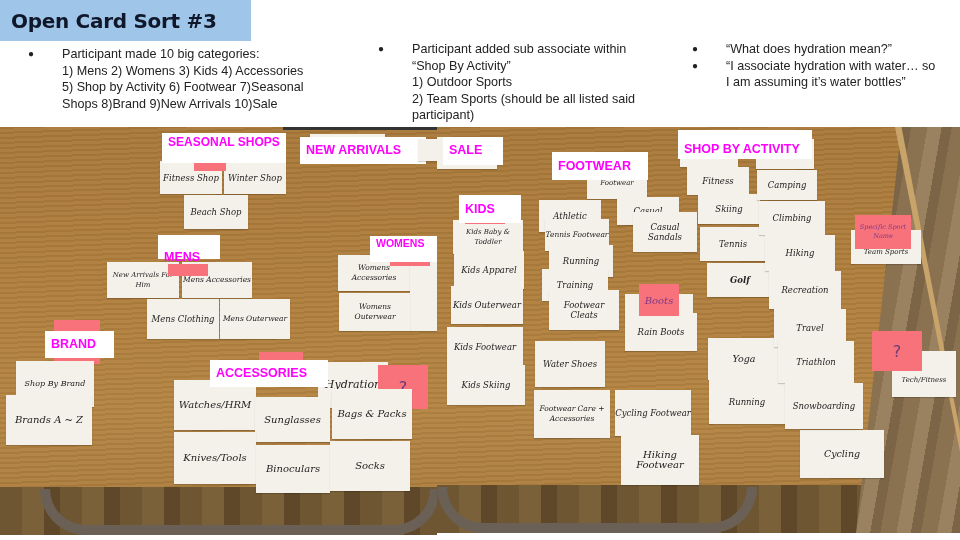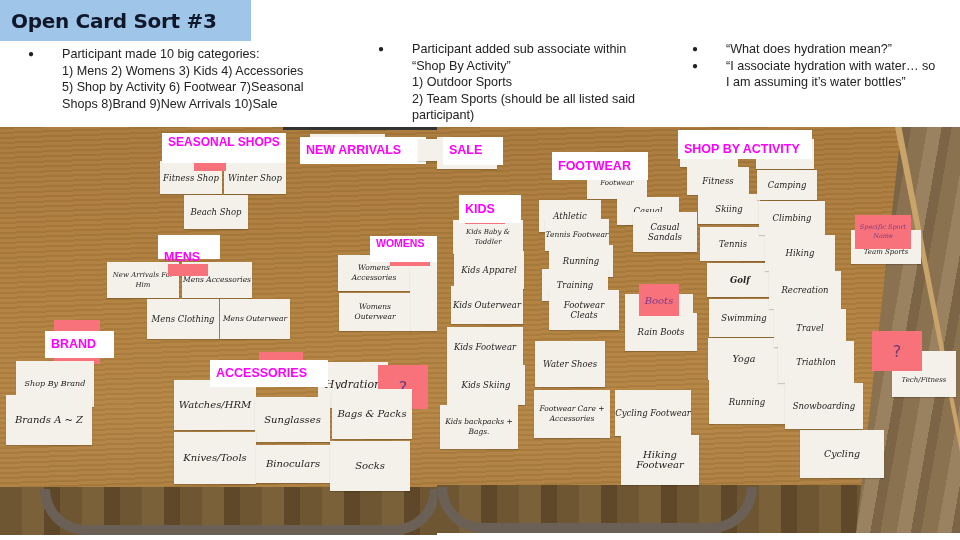--- a/index.html
+++ b/index.html
@@ -151,21 +151,21 @@
   <div class="card big" style="left:6px; top:268px; width:86px; height:50px;">Brands A ~ Z</div>
   <div class="label" style="left:45px; top:204px; width:69px; height:27px; padding-top:6px;">BRAND</div>
 
   <div class="sticky" style="left:259px; top:225px; width:44px; height:30px;"></div>
   <div class="card" style="left:318px; top:235px; width:70px; height:46px; font-size:11px;">Hydration</div>
   <div class="sticky q" style="left:378px; top:238px; width:50px; height:44px;">?</div>
   <div class="card big" style="left:174px; top:253px; width:82px; height:50px;">Watches/HRM</div>
   <div class="card big" style="left:255px; top:270px; width:75px; height:45px;">Sunglasses</div>
   <div class="card big" style="left:332px; top:262px; width:80px; height:50px;">Bags &amp; Packs</div>
   <div class="card big" style="left:174px; top:305px; width:82px; height:52px;text-align:center;">Knives/Tools</div>
-  <div class="card big" style="left:256px; top:318px; width:74px; height:38px;">Binoculars</div>
+  <div class="card big" style="left:256px; top:318px; width:74px; height:48px;">Binoculars</div>
   <div class="card big" style="left:330px; top:314px; width:80px; height:50px;">Socks</div>
   <div class="label" style="left:210px; top:233px; width:118px; height:27px; padding-top:6px;">ACCESSORIES</div>
 </div>
 
 <div class="photo right">
   <div class="table-wood"></div>
   <div class="floor">
       <div class="chair" style="left:0; width:300px;"></div>
     </div>
   <div class="floor-side"></div>
@@ -191,28 +191,26 @@
   <div class="card" style="left:188px; top:186px; width:72px; height:38px;">Rain Boots</div>
   <div class="sticky" style="left:202px; top:157px; width:40px; height:32px;">Boots</div>
 
   <div class="card" style="left:16px; top:93px; width:70px; height:34px; font-size:7px;">Kids Baby &amp; Toddler</div>
   <div class="sticky" style="left:28px; top:91px; width:40px; height:6px;"></div>
   <div class="label" style="left:22px; top:68px; width:62px; height:28px; padding-top:7px;">KIDS</div>
   <div class="card" style="left:17px; top:124px; width:70px; height:38px;">Kids Apparel</div>
   <div class="card" style="left:10px; top:200px; width:76px; height:40px;">Kids Footwear</div>
   <div class="card" style="left:14px; top:159px; width:72px; height:38px;">Kids Outerwear</div>
   <div class="card" style="left:10px; top:238px; width:78px; height:40px;">Kids Skiing</div>
-  <div class="card" style="left:3px; top:278px; width:78px; height:44px; font-size:7.5px;">Kids backpacks + Bags.</div>
 
   <div class="card" style="left:243px; top:16px; width:58px; height:24px; font-size:7px;">Hiking</div>
   <div class="card" style="left:250px; top:40px; width:62px; height:28px;">Fitness</div>
   <div class="card" style="left:261px; top:67px; width:62px; height:30px;">Skiing</div>
   <div class="card" style="left:263px; top:100px; width:66px; height:34px;">Tennis</div>
   <div class="card" style="left:270px; top:136px; width:66px; height:34px;font-weight:bold;">Golf</div>
-  <div class="card" style="left:272px; top:172px; width:70px; height:38px;">Swimming</div>
   <div class="card" style="left:271px; top:211px; width:72px; height:42px; font-size:9.5px;">Yoga</div>
   <div class="card" style="left:272px; top:253px; width:76px; height:44px;">Running</div>
 
   <div class="card" style="left:319px; top:12px; width:58px; height:30px; font-size:7px;">Shop</div>
   <div class="sticky" style="left:322px; top:12px; width:38px; height:14px;"></div>
   <div class="card" style="left:320px; top:43px; width:60px; height:30px;">Camping</div>
   <div class="card" style="left:322px; top:74px; width:66px; height:34px;">Climbing</div>
   <div class="card" style="left:328px; top:108px; width:70px; height:36px;">Hiking</div>
   <div class="card" style="left:332px; top:144px; width:72px; height:38px;">Recreation</div>
   <div class="card" style="left:337px; top:182px; width:72px; height:38px;">Travel</div>

